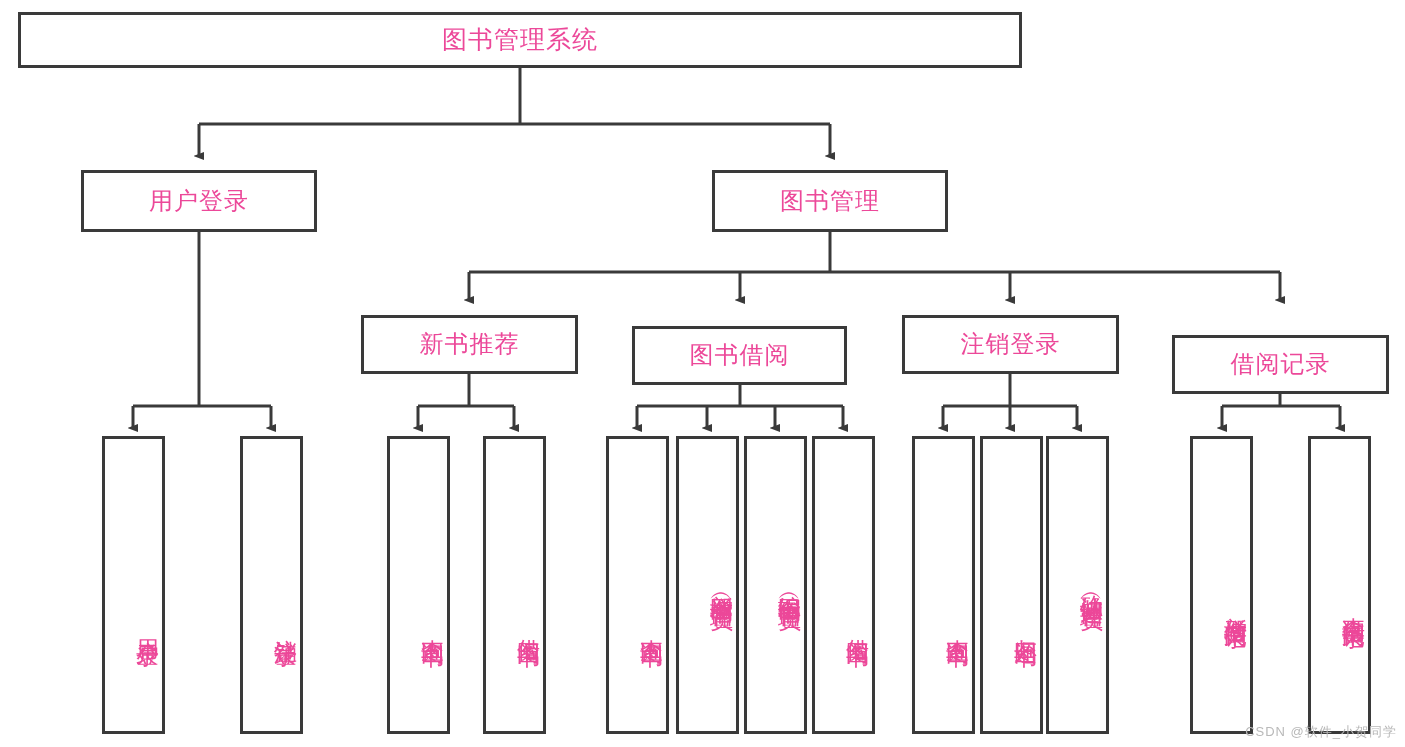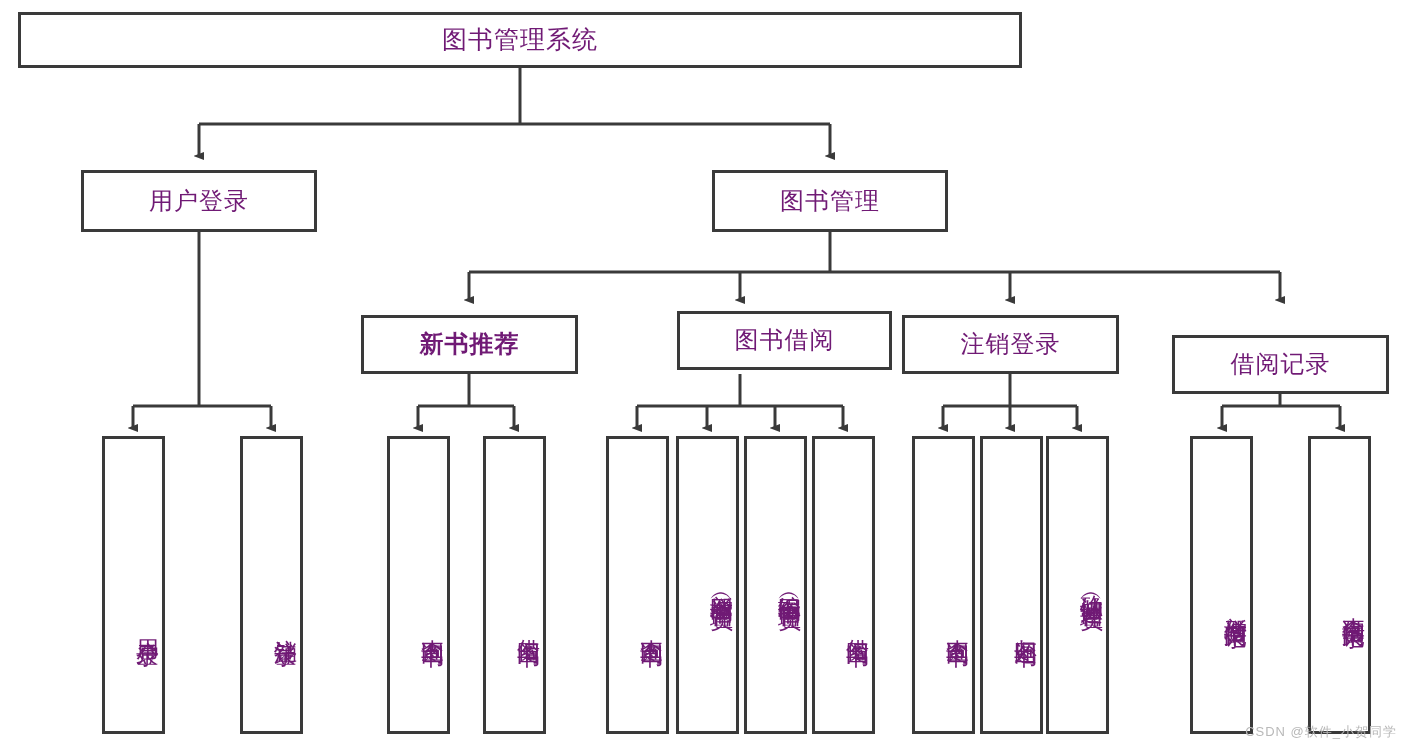--- a/index.html
+++ b/index.html
@@ -18,21 +18,21 @@
     overflow: hidden;
   }
   .node {
     position: absolute;
     box-sizing: border-box;
     border: 3px solid #3a3a3a;
     background: #ffffff;
     display: flex;
     align-items: center;
     justify-content: center;
-    color: #701a75;
+    color: #ec4899;
   }
   .node.horiz {
     font-size: 24px;
     letter-spacing: 1px;
     line-height: 1.1;
   }
   .node.vert {
     writing-mode: vertical-rl;
     text-orientation: upright;
     font-size: 23px;
@@ -130,24 +130,24 @@
     <span>图书管理系统</span>
   </div>
 
   <div class="node horiz" style="left:81px; top:170px; width:236px; height:62px;">
     <span>用户登录</span>
   </div>
   <div class="node horiz" style="left:712px; top:170px; width:236px; height:62px;">
     <span>图书管理</span>
   </div>
 
-  <div class="node horiz" style="left:361px; top:315px; width:217px; height:59px;font-weight:bold;">
+  <div class="node horiz" style="left:361px; top:315px; width:217px; height:59px;">
     <span>新书推荐</span>
   </div>
-  <div class="node horiz" style="left:632px; top:311px; width:215px; height:59px;margin-left:45px;">
+  <div class="node horiz" style="left:632px; top:326px; width:215px; height:59px;">
     <span>图书借阅</span>
   </div>
   <div class="node horiz" style="left:902px; top:315px; width:217px; height:59px;">
     <span>注销登录</span>
   </div>
   <div class="node horiz" style="left:1172px; top:315px; width:217px; height:59px;margin-top:20px;">
     <span>借阅记录</span>
   </div>
 
   <div class="node vert" style="left:102px; top:436px; width:63px; height:298px; padding-top:86px;">

